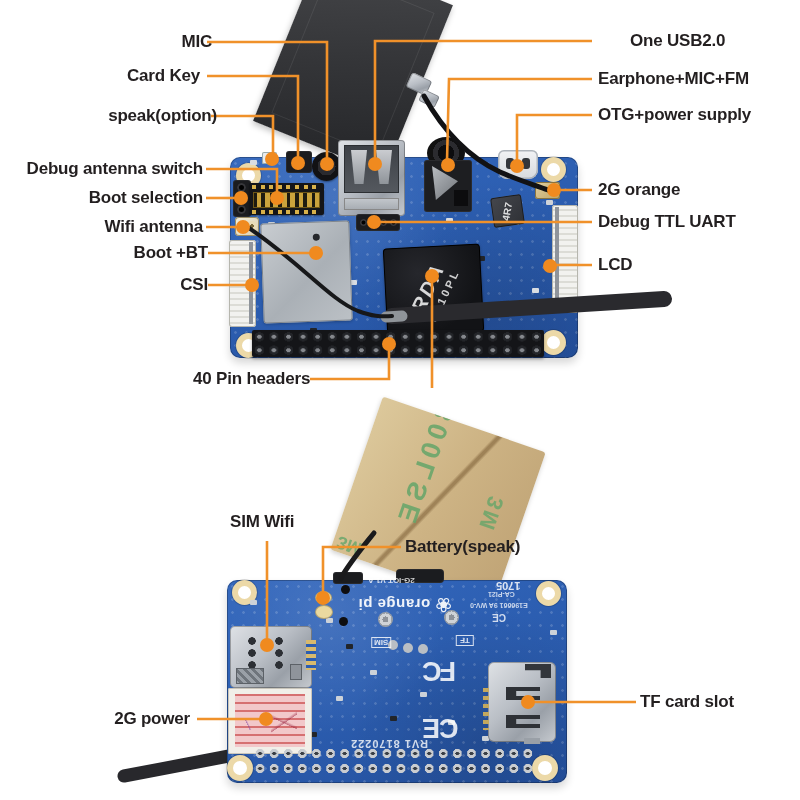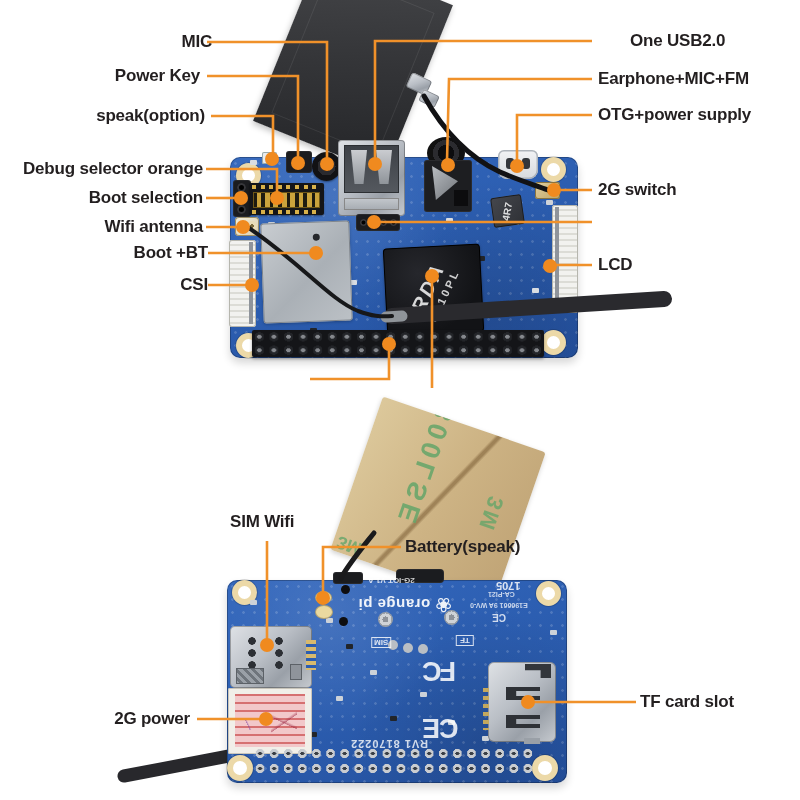--- a/index.html
+++ b/index.html
@@ -282,30 +282,32 @@
         <circle cx="374" cy="222" r="7"></circle>
       <circle cx="550" cy="266" r="7"></circle>
         <circle cx="528" cy="702" r="7"></circle>
         <circle cx="323" cy="598" r="7"></circle>
       <circle cx="267" cy="645" r="7"></circle>
         <circle cx="266" cy="719" r="7"></circle>
     </g>
   </svg>
 
   <div class="lbl" style="right:588px;top:31px;">MIC</div>
-  <div class="lbl" style="right:600px;top:65px;">Power Key</div>
-  <div class="lbl" style="right:595px;top:105px;margin-left:8px;">speak(option)</div>
-  <div class="lbl" style="right:597px;top:158px;">Debug selector orange</div>
+  <div class="lbl" style="right:600px;top:65px;">Card Key</div>
+  <div class="lbl" style="right:583px;top:105px;margin-left:8px;">speak(option)</div>
+  <div class="lbl" style="right:597px;top:158px;">Debug antenna switch</div>
   <div class="lbl" style="right:597px;top:187px;padding-left:39px;">Boot selection</div>
   <div class="lbl" style="right:597px;top:216px;">Wifi antenna</div>
   <div class="lbl" style="right:592px;top:242px;">Boot +BT</div>
   <div class="lbl" style="right:592px;top:274px;">CSI</div>
+  <div class="lbl" style="left:193px;top:368px;">40 Pin headers</div>
   <div class="lbl" style="left:598px;top:30px;margin-left:32px;">One USB2.0</div>
   <div class="lbl" style="left:598px;top:104px;">OTG+power supply</div>
   <div class="lbl" style="left:598px;top:68px;">Earphone+MIC+FM</div>
-  <div class="lbl" style="left:598px;top:179px;">2G switch</div>
+  <div class="lbl" style="left:598px;top:179px;">2G orange</div>
+  <div class="lbl" style="left:598px;top:211px;">Debug TTL UART</div>
   <div class="lbl" style="left:598px;top:254px;">LCD</div>
   <div class="lbl" style="left:640px;top:691px;">TF card slot</div>
   <div class="lbl" style="left:405px;top:536px;">Battery(speak)</div>
   <div class="lbl" style="left:230px;top:511px;">SIM Wifi</div>
   <div class="lbl" style="right:610px;top:708px;">2G power</div>
 
 </div>
 
 </body></html>

